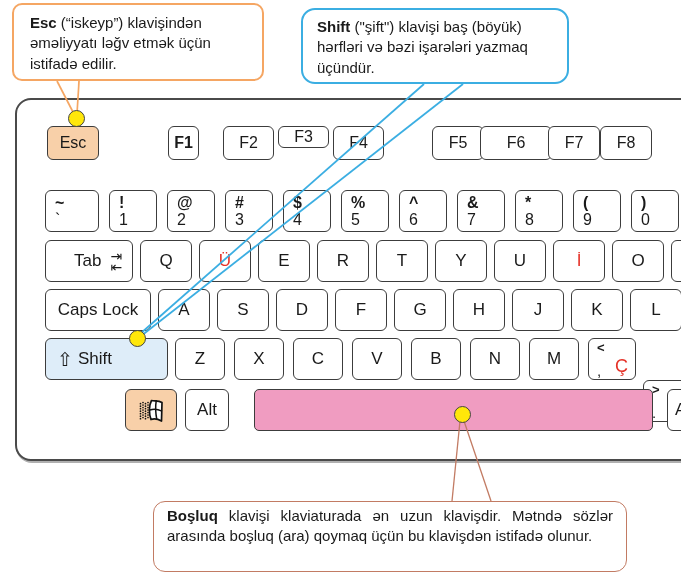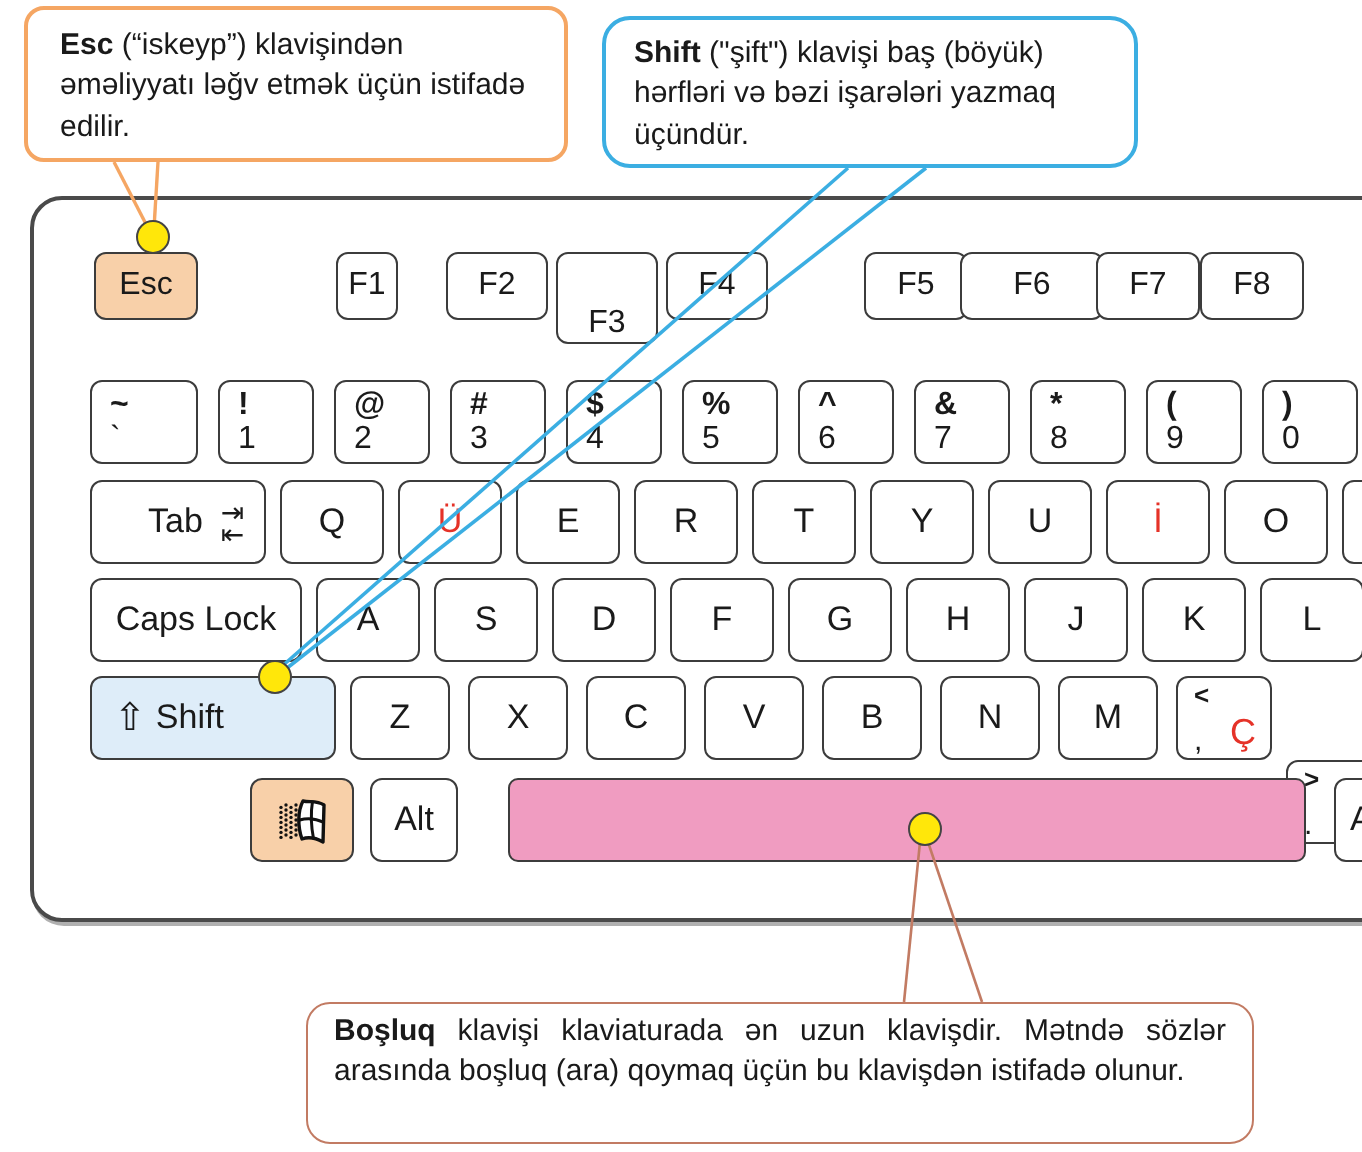--- a/index.html
+++ b/index.html
@@ -44,41 +44,41 @@
   #lines{position:absolute;left:0;top:0;z-index:5;pointer-events:none;}
   .dot{
     position:absolute;width:17px;height:17px;border-radius:50%;
     background:var(--yellow);border:1.6px solid #444;box-sizing:border-box;z-index:6;
   }
   .callout{
     position:absolute;background:#fff;box-sizing:border-box;z-index:7;
     font-size:15px;line-height:1.35;
   }
   .lead{font-weight:bold;}
-  #co-esc{left:12px;top:3px;width:272px;height:78px;
+  #co-esc{left:12px;top:3px;width:252px;height:78px;
     border:2px solid var(--co-orange);border-radius:10px;padding:8px 10px 8px 16px;}
   #co-shift{left:301px;top:8px;width:268px;height:76px;
     border:2.5px solid var(--co-blue);border-radius:14px;padding:7px 10px 7px 14px;}
   #co-space{left:153px;top:501px;width:474px;height:71px;
     border:1.8px solid var(--co-brown);border-radius:12px;padding:4px 13px;text-align:justify;}
 </style>
 </head>
 <body>
 
 <div class="kb" id="kb">
     <div class="key fkey hl-peach" style="left: 30px; top: 26px; width: 52px; height: 34px;">
       <span>Esc</span>
     </div>
-    <div class="key fkey" style="left: 151px; top: 26px; width: 31px; height: 34px;">
+    <div class="key fkey" style="left: 151px; top: 26px; width: 31px; height: 34px; font-weight: bold;">
       <span>F1</span>
     </div>
     <div class="key fkey" style="left: 206px; top: 26px; width: 51px; height: 34px;">
       <span>F2</span>
     </div>
-    <div class="key fkey" style="left: 261px; top: 26px; width: 51px; height: 46px; align-items: flex-end;">
+    <div class="key fkey" style="left: 261px; top: 26px; width: 51px; height: 22px;">
       <span>F3</span>
     </div>
     <div class="key fkey" style="left: 316px; top: 26px; width: 51px; height: 34px;">
       <span>F4</span>
     </div>
     <div class="key fkey" style="left: 415px; top: 26px; width: 52px; height: 34px;">
       <span>F5</span>
     </div>
     <div class="key fkey" style="left: 463px; top: 26px; width: 72px; height: 34px;">
       <span>F6</span>

